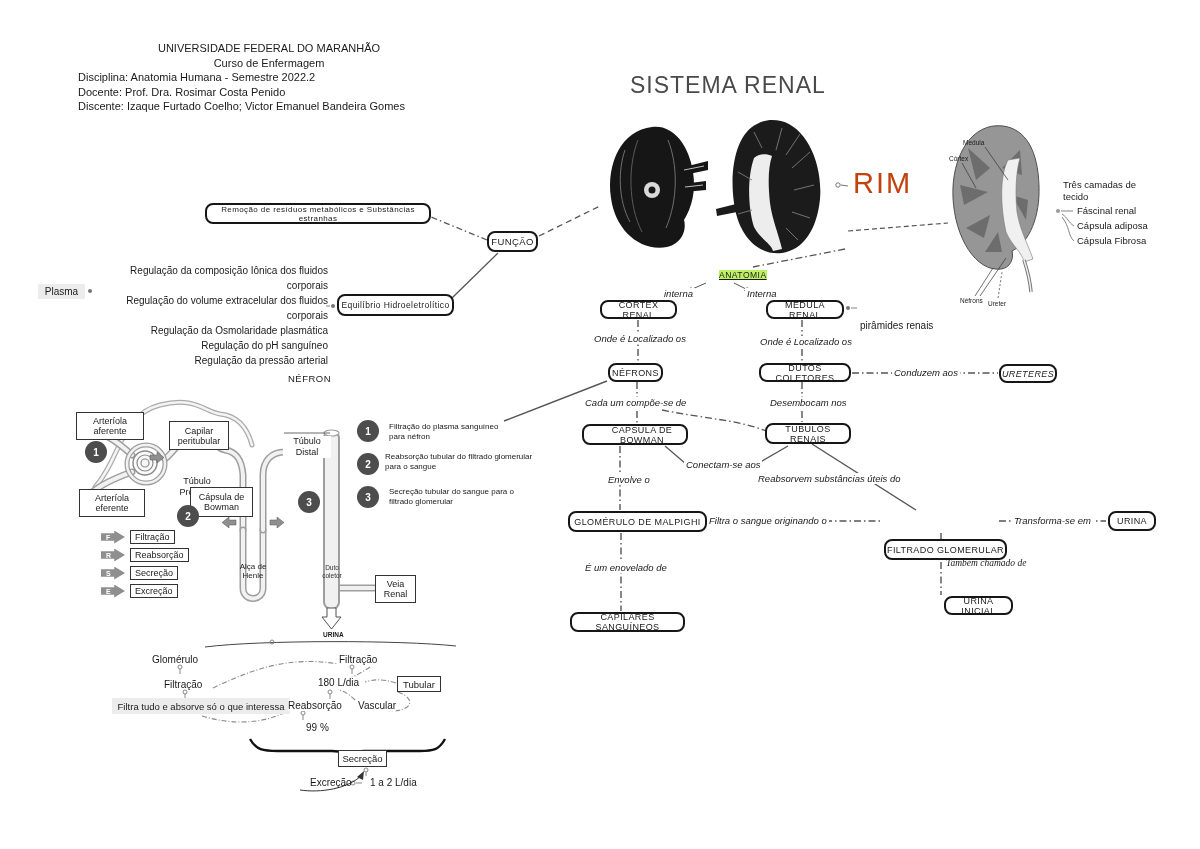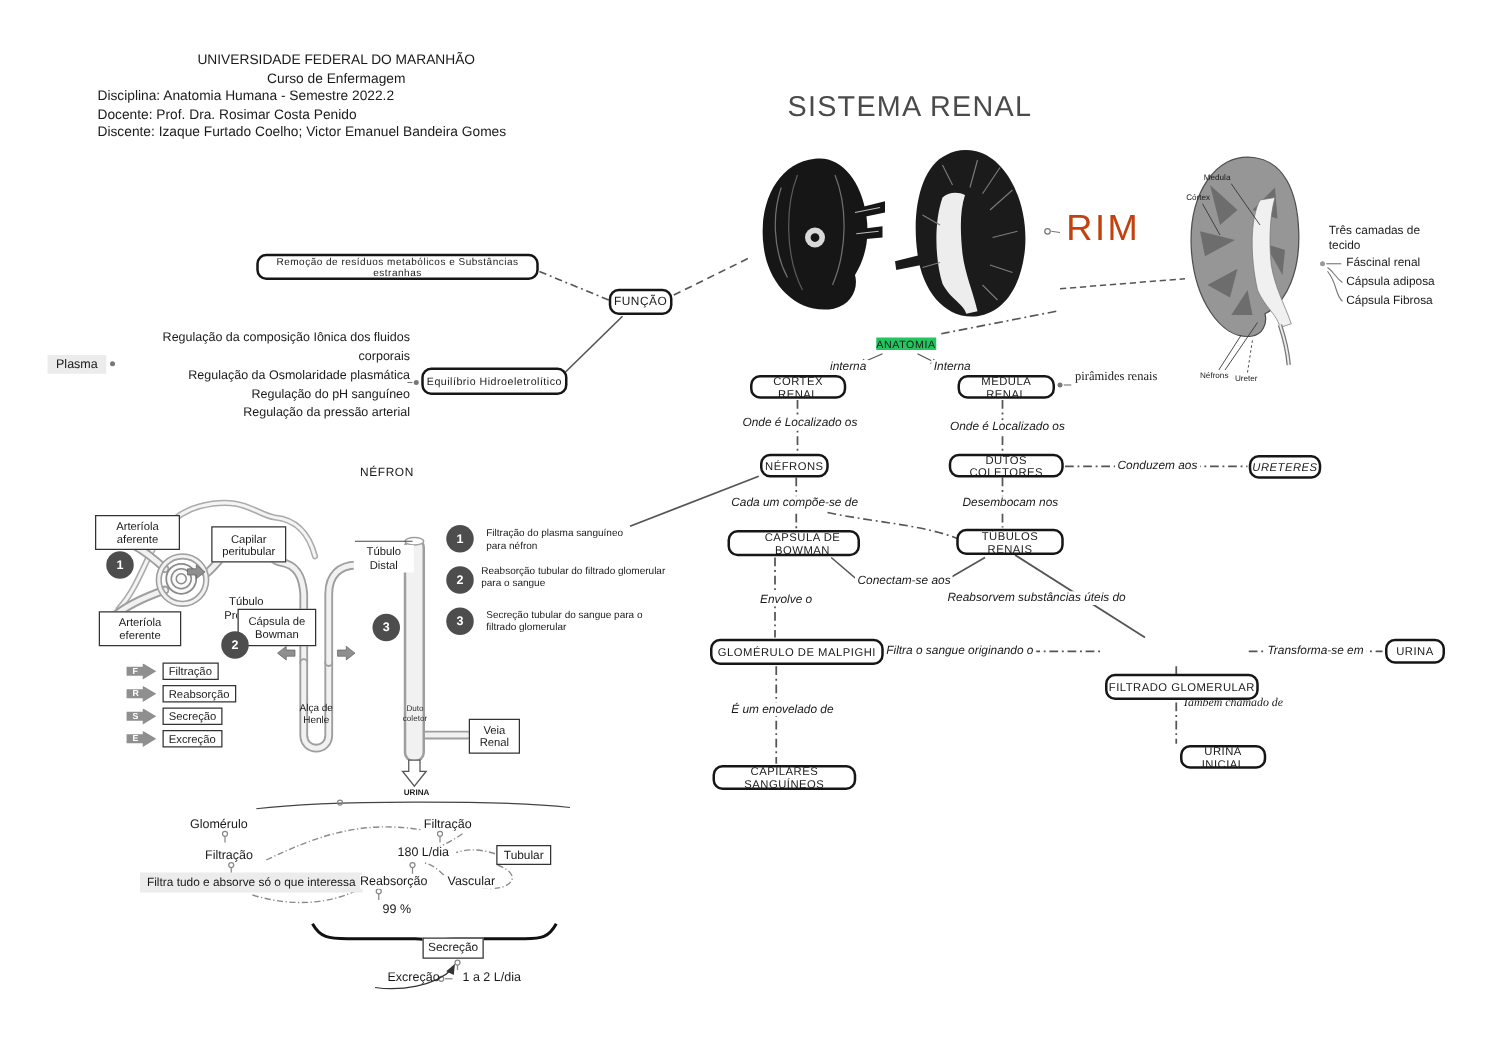--- a/index.html
+++ b/index.html
@@ -230,20 +230,21 @@
   <div class="abs plain" style="left:1077px;top:205px;font-size:9.5px;">Fáscinal renal</div>
   <div class="abs plain" style="left:1077px;top:220px;font-size:9.5px;">Cápsula adiposa</div>
   <div class="abs plain" style="left:1077px;top:235px;font-size:9.5px;">Cápsula Fibrosa</div>
 
   <div class="abs cbox" style="left:205px;top:203px;width:226px;height:21px;font-size:8px;">Remoção de resíduos metabólicos e Substâncias estranhas</div>
   <div class="abs cbox" style="left:487px;top:231px;width:51px;height:21px;font-size:9.5px;">FUNÇÃO</div>
   <div class="abs cbox" style="left:337px;top:294px;width:117px;height:22px;font-size:8.5px;">Equilíbrio Hidroeletrolítico</div>
   <div class="abs hl" style="left:38px;top:284px;width:47px;height:15px;font-size:10px;display:flex;align-items:center;justify-content:center;z-index:2;">Plasma</div>
   <div class="abs" style="left:90px;top:263px;width:238px;text-align:right;font-size:10px;line-height:15px;z-index:2;">
     <div>Regulação da composição Iônica dos fluidos corporais</div>
+    <div>Regulação do volume extracelular dos fluidos corporais</div>
     <div>Regulação da Osmolaridade plasmática</div>
     <div>Regulação do pH sanguíneo</div>
     <div>Regulação da pressão arterial</div>
   </div>
 
   <div class="abs plain" style="left:252px;top:373px;font-size:9.5px;letter-spacing:.5px;padding-left:36px;">NÉFRON</div>
   <div class="abs sbox" style="left:76px;top:412px;width:68px;height:28px;font-size:9px;line-height:10px;white-space:normal;">Arteríola aferente</div>
   <div class="abs sbox" style="left:169px;top:393px;width:60px;height:29px;font-size:9px;line-height:10px;white-space:normal;margin-top:28px;">Capilar peritubular</div>
   <div class="abs plain" style="left:283px;top:436px;width:48px;text-align:center;font-size:9px;line-height:11px;white-space:normal;background:#fff;z-index:2;">Túbulo Distal</div>
   <div class="abs sbox" style="left:79px;top:489px;width:66px;height:28px;font-size:9px;line-height:10px;white-space:normal;">Arteríola eferente</div>
@@ -283,26 +284,26 @@
       </span>
     <span class="lbox">Secreção</span>
   </div>
   <div class="abs lrow" style="left:101px;top:584px;">
     <span class="barrow">
         <span>E</span>
       </span>
     <span class="lbox">Excreção</span>
   </div>
 
-  <div class="abs plain" style="left:701px;top:270px;font-size:8.5px;letter-spacing:.5px;background:#22c55e;z-index:2;">ANATOMIA</div>
+  <div class="abs plain" style="left:719px;top:270px;font-size:8.5px;letter-spacing:.5px;background:#bef264;z-index:2;text-decoration:underline;">ANATOMIA</div>
   <div class="abs elabel" style="left:662px;top:288px;">interna</div>
   <div class="abs elabel" style="left:745px;top:288px;">Interna</div>
   <div class="abs cbox" style="left:600px;top:300px;width:77px;height:19px;">CÓRTEX RENAL</div>
   <div class="abs cbox" style="left:766px;top:300px;width:78px;height:19px;">MEDULA RENAL</div>
-  <div class="abs plain" style="left:860px;top:296px;font-size:10px;font-family:Liberation Serif, serif;">pirâmides renais</div>
+  <div class="abs plain" style="left:860px;top:320px;font-size:10px;">pirâmides renais</div>
   <div class="abs elabel" style="left:592px;top:333px;">Onde é Localizado os</div>
   <div class="abs elabel" style="left:758px;top:336px;">Onde é Localizado os</div>
   <div class="abs cbox" style="left:608px;top:363px;width:55px;height:19px;">NÉFRONS</div>
   <div class="abs cbox" style="left:759px;top:363px;width:92px;height:19px;">DUTOS COLETORES</div>
   <div class="abs elabel" style="left:892px;top:367px;">Conduzem aos</div>
   <div class="abs cbox" style="left:999px;top:364px;width:58px;height:19px;font-style:italic;">URETERES</div>
   <div class="abs elabel" style="left:583px;top:397px;">Cada um compõe-se de</div>
   <div class="abs elabel" style="left:768px;top:397px;">Desembocam nos</div>
   <div class="abs cbox" style="left:582px;top:424px;width:106px;height:21px;padding-left:14px;">CAPSULA DE BOWMAN</div>
   <div class="abs cbox" style="left:765px;top:423px;width:86px;height:21px;">TÚBULOS RENAIS</div>

